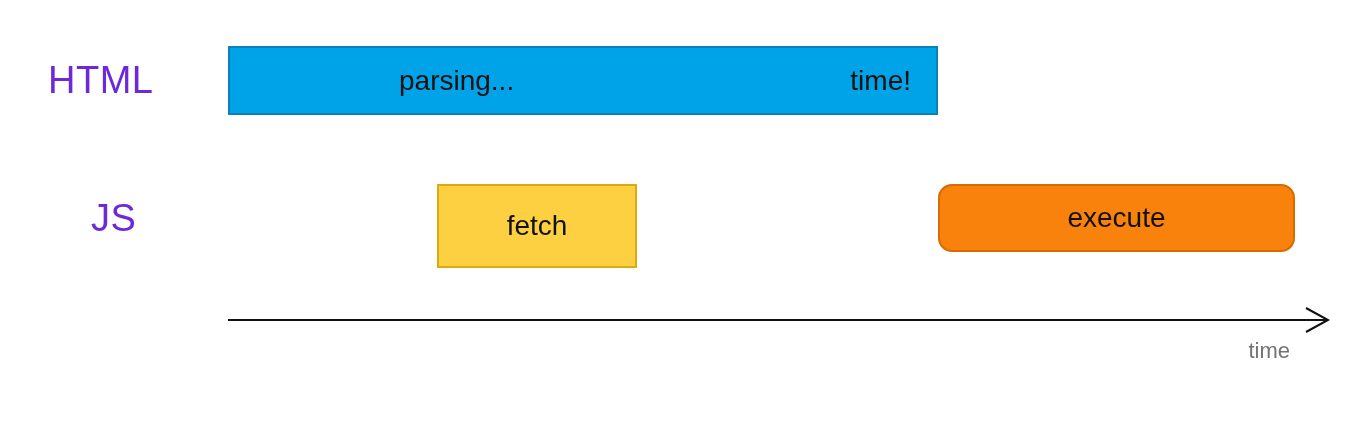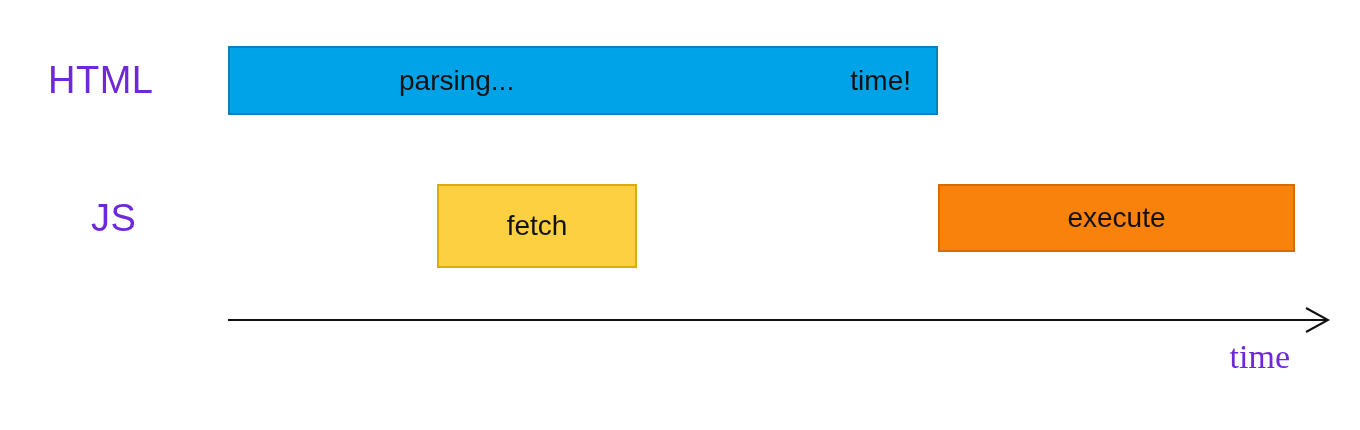--- a/index.html
+++ b/index.html
@@ -34,39 +34,38 @@
     justify-content: center;
     border: 2px solid transparent;
     font-size: 28px;
     color: #111111;
   }
   .bar.html-bar {
     left: 228px; top: 46px; width: 710px; height: 69px;
     justify-content: flex-start;
   }
   .bar.fetch-bar   { left: 437px; top: 184px; width: 200px; height: 84px; }
-  .bar.execute-bar { left: 938px; top: 184px; width: 357px; height: 68px; }
+  .bar.execute-bar { left: 938px; top: 184px; width: 357px; height: 68px; border-radius: 14px; }
 
   .bar-text { white-space: nowrap; }
   .bar-text.parsing { position: absolute; left: 152px; margin-left: 17px; }
   .bar-text.done    { position: absolute; right: 25px; }
 
   .time-axis {
     position: absolute;
     left: 228px; top: 305px;
     width: 1105px; height: 30px;
   }
   .time-label {
     position: absolute;
     left: 1150px; top: 338px;
     width: 140px;
     text-align: right;
-    font-size: 34px;
-    color: #6d28d9;
-    font-family: Liberation Serif, serif;
+    font-size: 22px;
+    color: #737373;
   }
 </style>
 </head>
 <body>
 
 <div class="canvas">
 
   <div class="row-label html">HTML</div>
 
   <div class="bar html-bar" style="background-color: rgb(0, 163, 232); border-color: rgb(10, 129, 184);">

